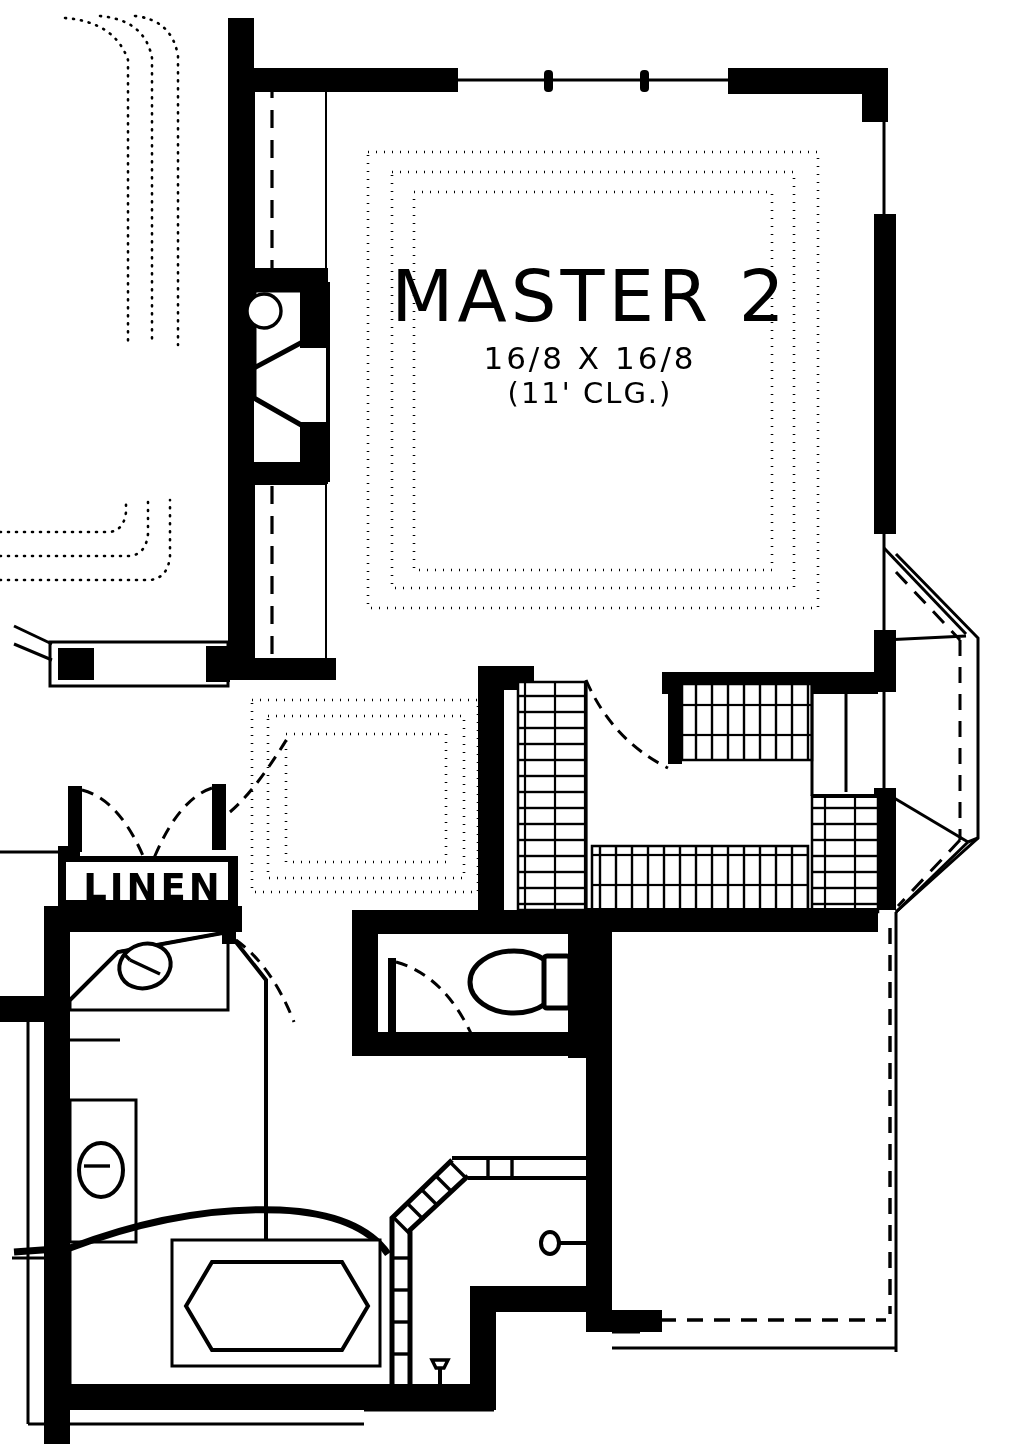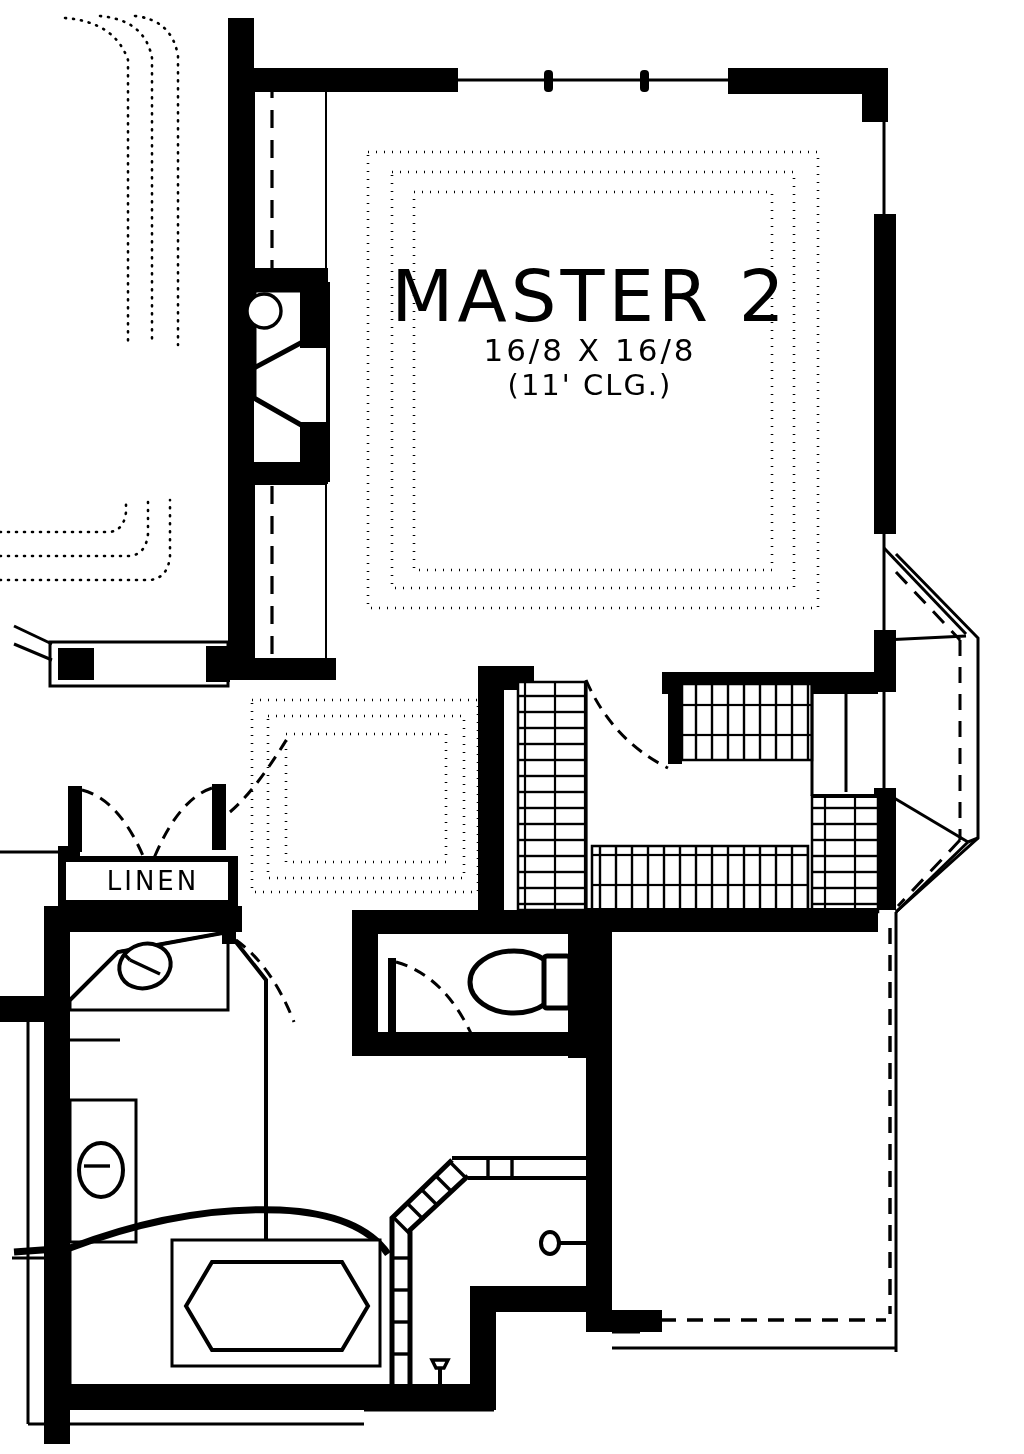--- a/index.html
+++ b/index.html
@@ -44,39 +44,39 @@
     font-weight: 400;
     letter-spacing: 4px;
     line-height: 0.95;
     white-space: nowrap;
   }
   .room-dims {
     font-family: "DejaVu Sans", sans-serif;
     font-size: 31px;
     font-weight: 400;
     letter-spacing: 3px;
-    margin-top: 2px;
+    margin-top: 10px;
     white-space: nowrap;
   }
   .room-clg {
     font-family: "DejaVu Sans", sans-serif;
     font-size: 29px;
     font-weight: 400;
     letter-spacing: 2px;
     white-space: nowrap;
   }
   #linen-label-block {
     left: 78px;
     top: 866px;
     width: 150px;
   }
   .closet-name {
     font-family: "DejaVu Sans", sans-serif;
-    font-size: 26px;
-    font-weight: 400;
+    font-size: 37px;
+    font-weight: 700;
     letter-spacing: 3px;
     white-space: nowrap;
   }
 </style>
 </head>
 <body>
 
 <div id="plan-root">
 
   <svg id="plan-svg" viewBox="0 0 1024 1454" xmlns="http://www.w3.org/2000/svg">

